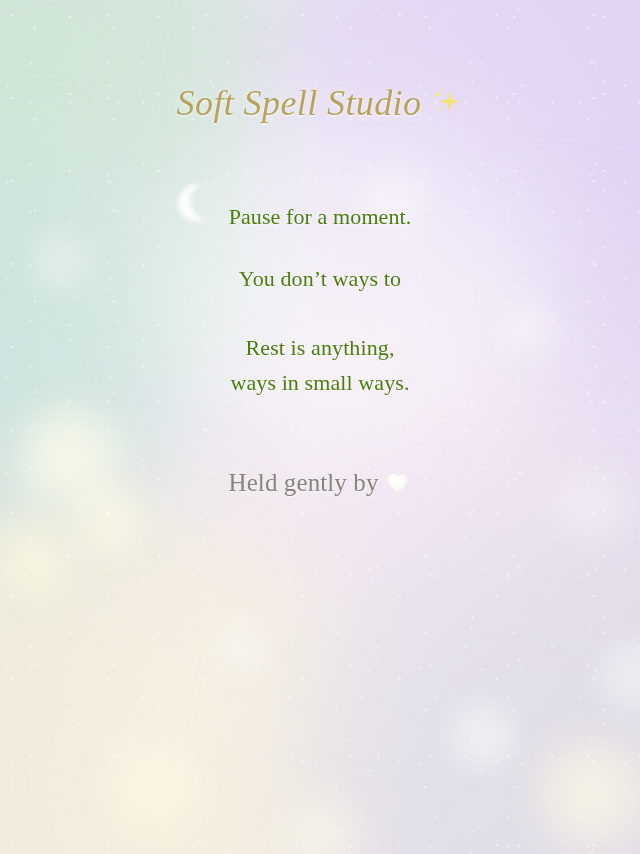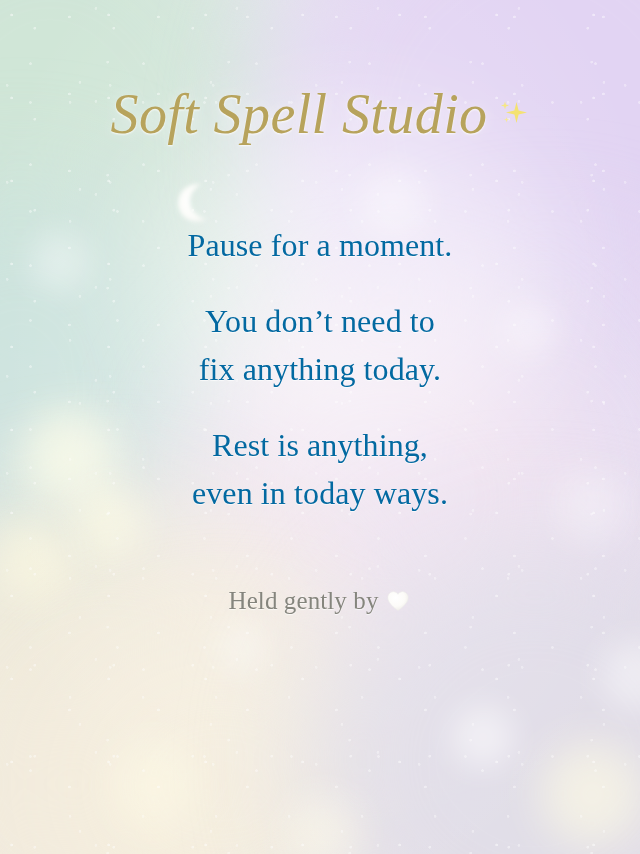--- a/index.html
+++ b/index.html
@@ -94,21 +94,21 @@
   
   .title-row {
     margin-top:82px;
     display:flex; align-items:center; justify-content:center;
     gap:4px;
     white-space:nowrap;
   }
   .title {
     font-family:"Liberation Serif", serif;
     font-style:italic;
-    font-size:56px;
+    font-size:36px;
     letter-spacing:.4px;
     color:#b7a35c;
     text-shadow:0 1px 2px rgba(255,255,255,.85), 0 0 14px rgba(255,255,255,.5);
   }
   .sparkle-emoji { width:36px; height:36px; display:block; margin-left:2px; }
 
   
   .moon-wrap {
     position:absolute;
     left:174px; top:179px;
@@ -117,23 +117,23 @@
   .moon-svg { display:block; width:48px; height:48px; }
 
   
   .body-block {
     margin-top:78px;
     display:flex; flex-direction:column; align-items:center;
     width:100%;
   }
   .line {
     font-family:"Liberation Serif", serif;
-    font-size:32px;
+    font-size:22px;
     line-height:1.33;
-    color:#0369a1;
+    color:#4d7c0f;
     letter-spacing:.1px;
     text-shadow:0 1px 1px rgba(255,255,255,.75);
   }
   .stanza-gap { height:33px; }
   .stanza-gap-sm { height:6px; }
 
   
   .footer-row {
     margin-top:72px;
     display:flex; align-items:center; justify-content:center;
@@ -214,27 +214,26 @@
         </defs>
         <g filter="url(#moonGlow)">
           <circle cx="23" cy="24" r="19" fill="url(#moonGrad)" mask="url(#moonMask)"></circle>
         </g>
       </svg>
     </div>
 
     <div class="body-block">
       <div class="line">Pause for a moment.</div>
       <div class="stanza-gap"></div>
-      <div class="line">You don’t need to</div>
+      <div class="line">You don’t ways to</div>
       <div class="stanza-gap-sm"></div>
-      <div class="line">fix anything today.</div>
       <div class="stanza-gap"></div>
       <div class="line">Rest is anything,</div>
       <div class="stanza-gap-sm"></div>
-      <div class="line">even in today ways.</div>
+      <div class="line">ways in small ways.</div>
     </div>
 
     <div class="footer-row">
       <span class="footer-text">Held gently by </span>
       <svg class="heart-emoji" viewBox="0 0 26 26">
         <defs>
           <radialGradient id="heartGrad" cx="38%" cy="32%" r="70%">
             <stop offset="0%" stop-color="#ffffff"></stop>
             <stop offset="65%" stop-color="#fcfbf8"></stop>
             <stop offset="100%" stop-color="#f0eeea"></stop>

